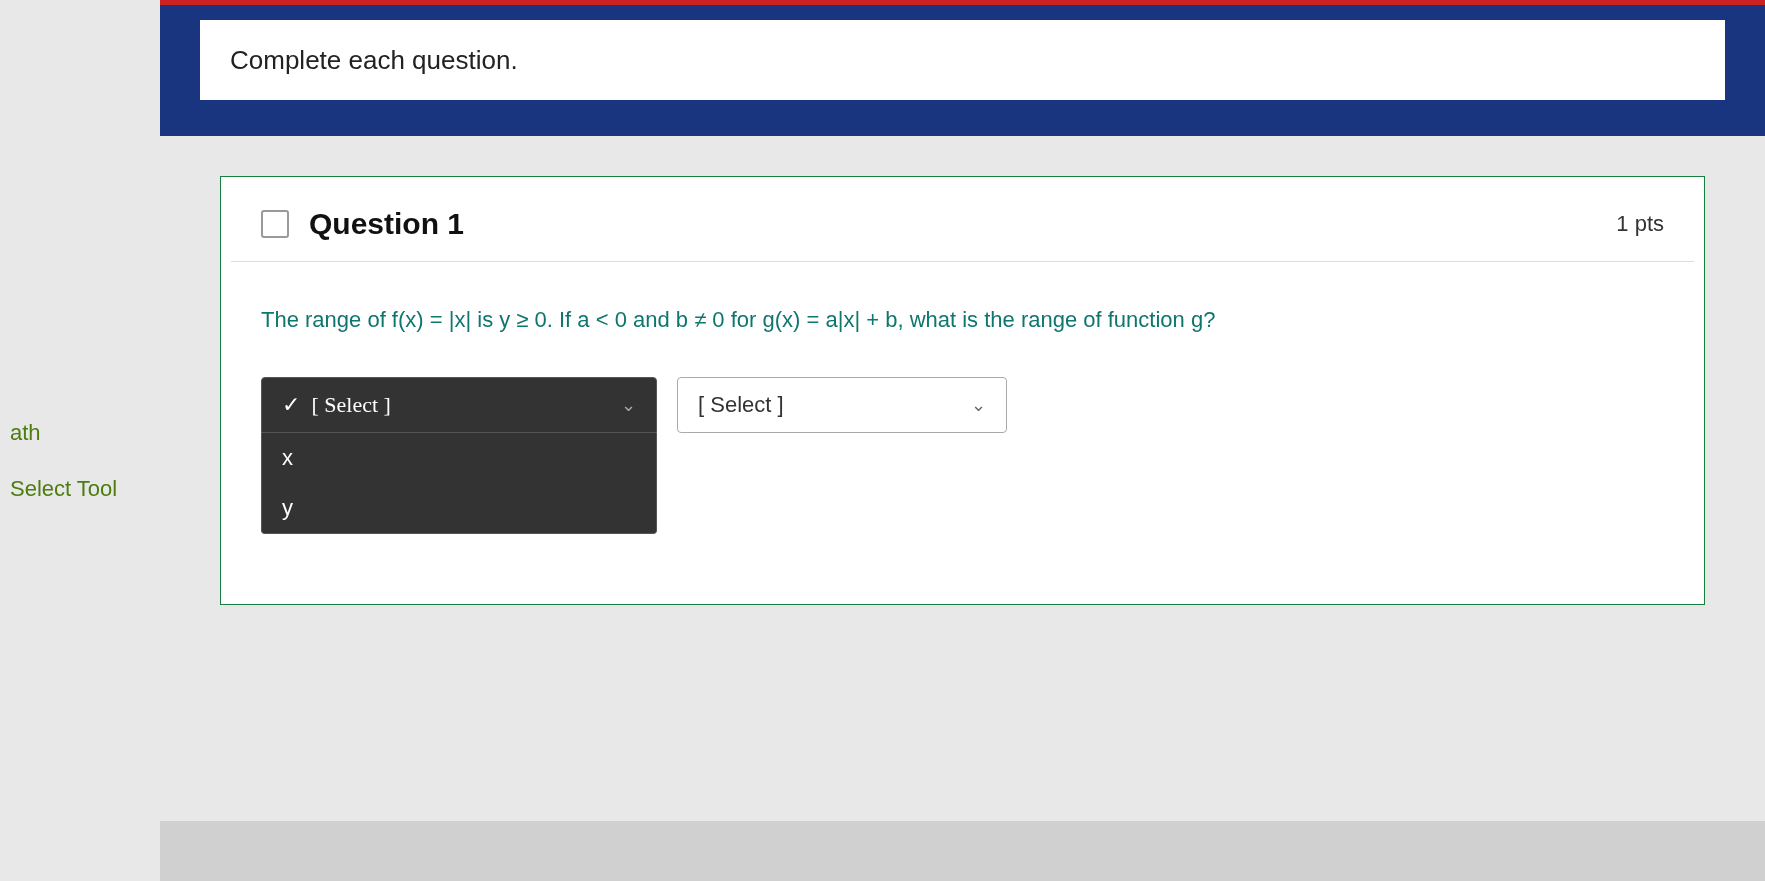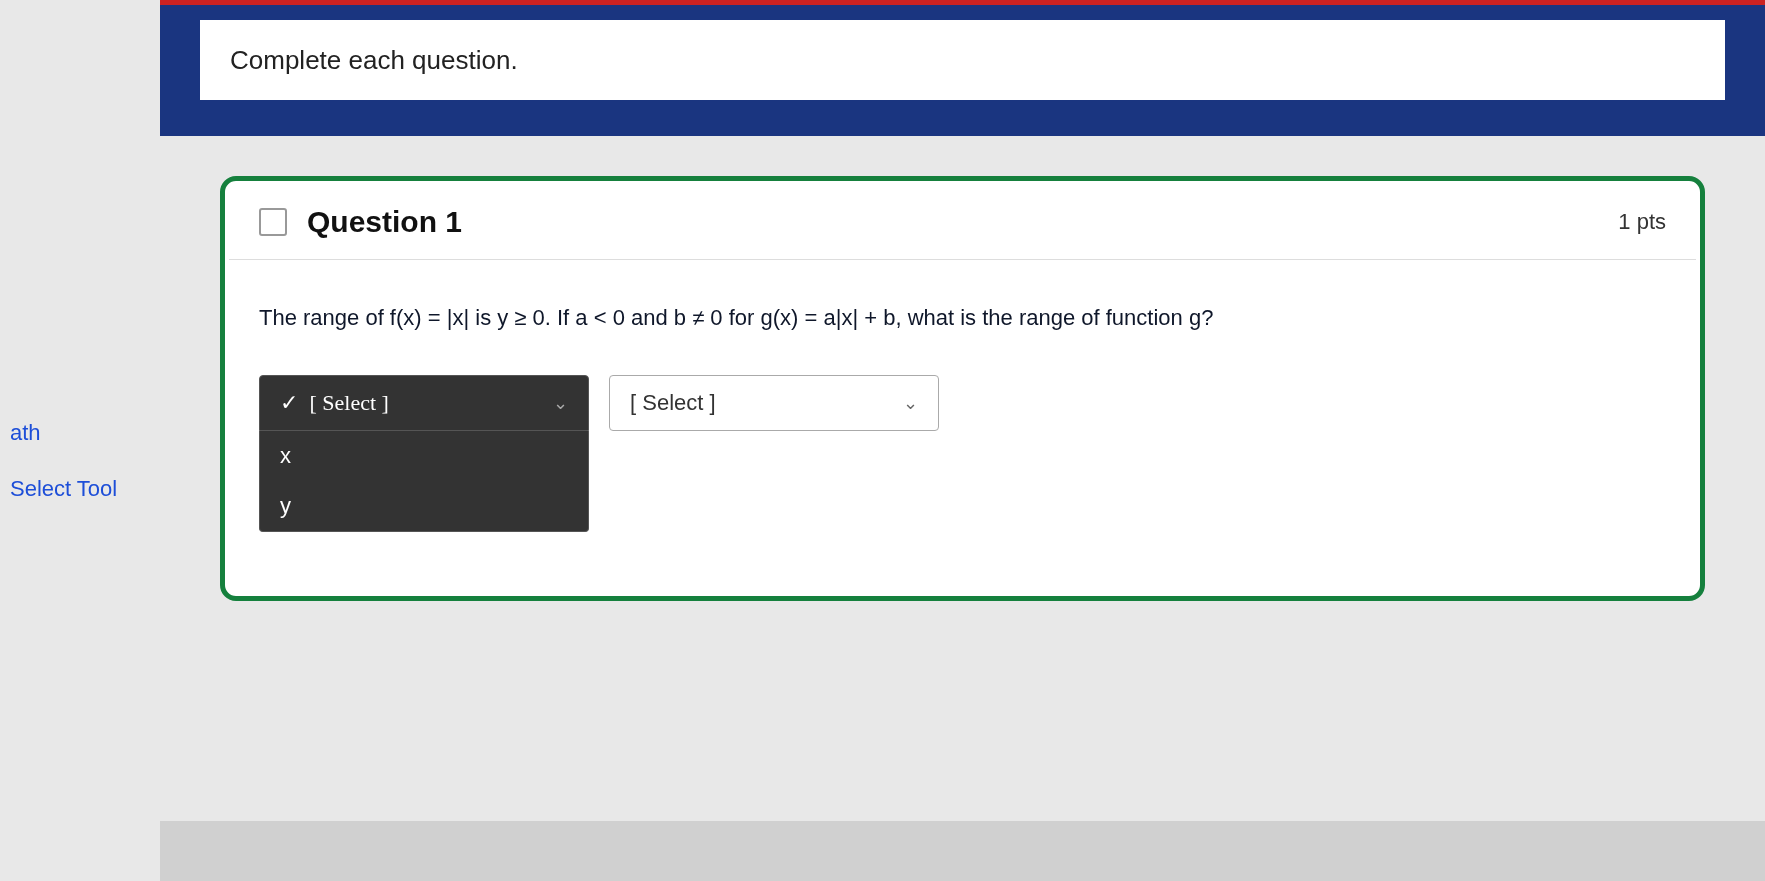--- a/index.html
+++ b/index.html
@@ -27,21 +27,21 @@
       width: 160px;
       background-color: #e8e8e8;
       padding-top: 420px;
       display: flex;
       flex-direction: column;
       gap: 30px;
       padding-left: 10px;
     }
 
     .sidebar-item {
-      color: #1d4ed8;
+      color: #4d7c0f;
       font-size: 22px;
       cursor: pointer;
       font-family: Arial, sans-serif;
     }
 
     
     .main-content {
       flex: 1;
       display: flex;
       flex-direction: column;
@@ -81,23 +81,23 @@
 
     
     .content-body {
       padding: 30px 60px;
       flex: 1;
     }
 
     
     .question-card {
       background-color: white;
-      border: 5px solid #15803d;
-      border-radius: 16px;
-      padding: 4px;
+      border: 1px solid #15803d;
+      border-radius: 0;
+      padding: 10px;
       margin-top: 10px;
     }
 
     .question-header {
       display: flex;
       align-items: center;
       justify-content: space-between;
       padding: 20px 30px;
       border-bottom: 1px solid #ddd;
     }
@@ -130,39 +130,39 @@
       color: #333;
       font-family: Arial, sans-serif;
     }
 
     .question-body {
       padding: 40px 30px 60px 30px;
     }
 
     .question-text {
       font-size: 22px;
-      color: #0f172a;
+      color: #0f766e;
       line-height: 1.6;
       margin-bottom: 40px;
       font-family: Arial, sans-serif;
       max-width: 1100px;
     }
 
     
     .dropdowns-area {
       display: flex;
       align-items: flex-start;
       gap: 0;
       position: relative;
     }
 
     
     .dropdown-open-wrapper {
       position: relative;
-      width: 330px;
+      width: 396px;
     }
 
     .dropdown-trigger {
       background-color: #333333;
       color: white;
       border: 1px solid #555;
       border-radius: 4px 4px 0 0;
       padding: 14px 20px;
       font-size: 22px;
       display: flex;

